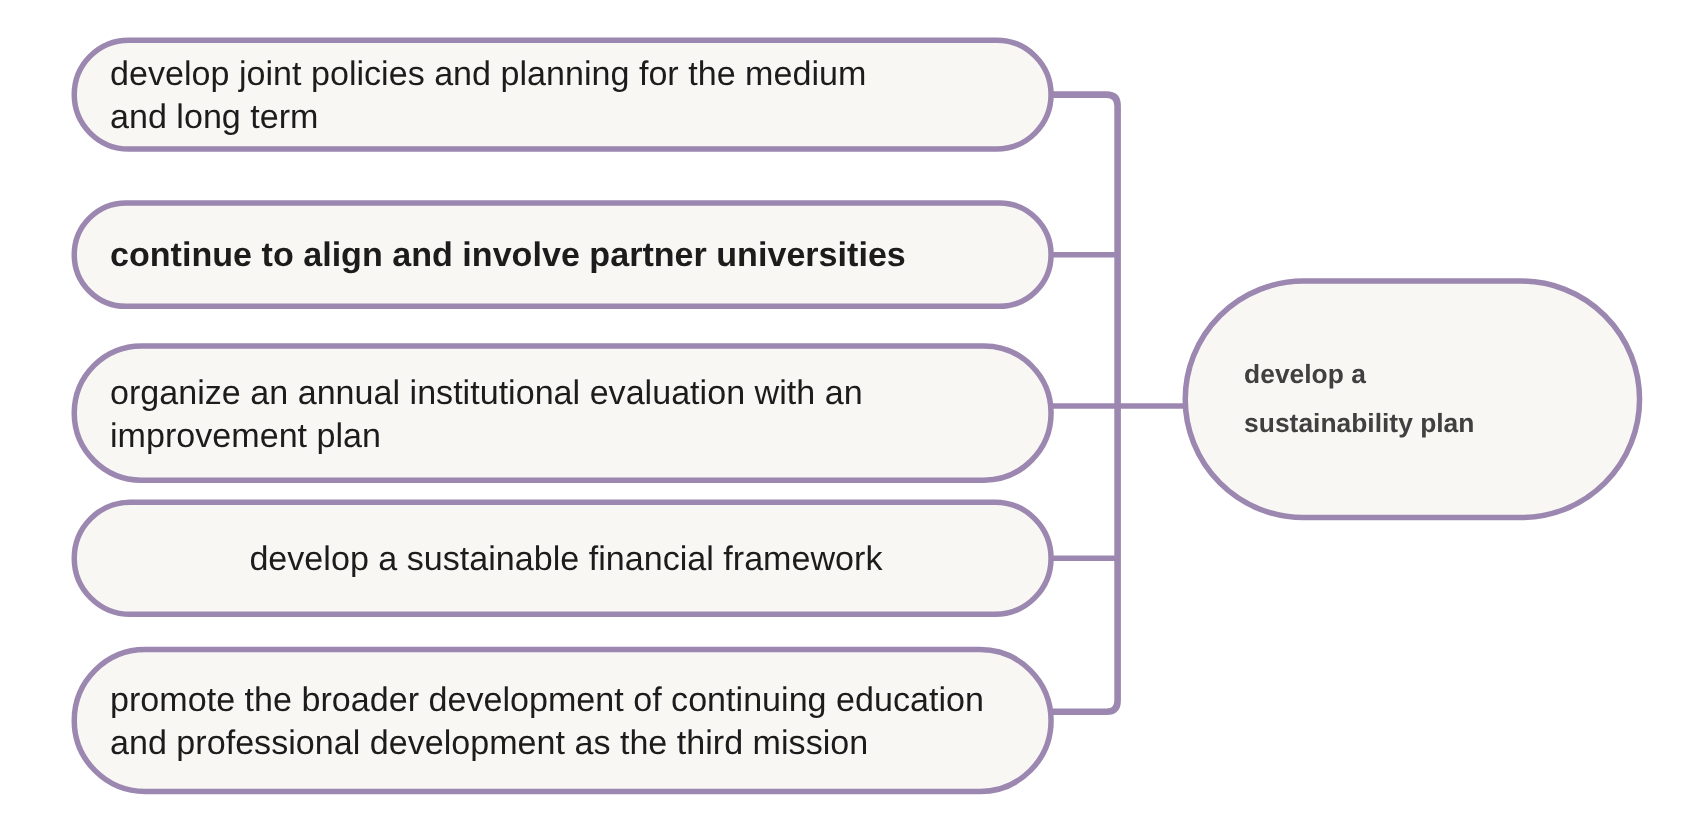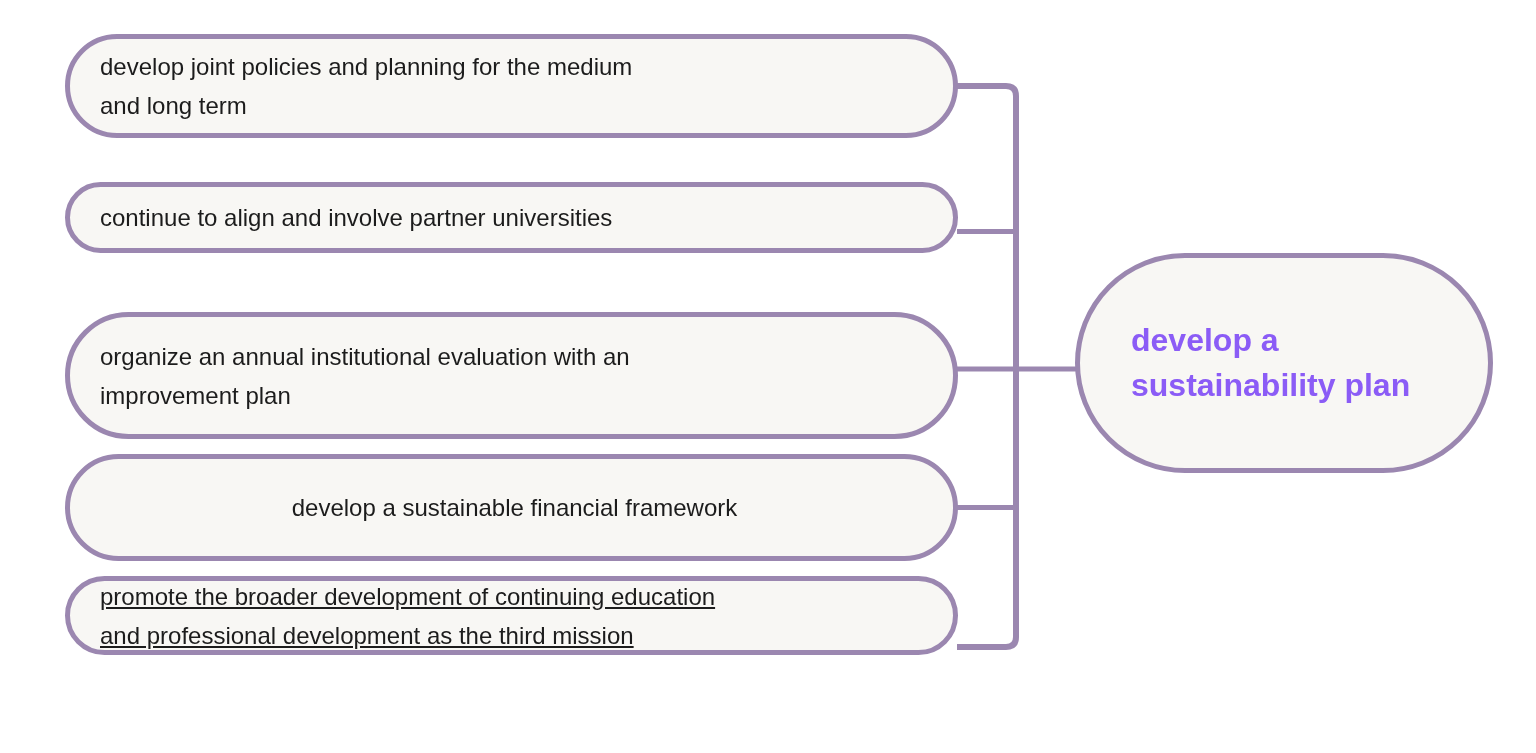--- a/index.html
+++ b/index.html
@@ -34,41 +34,41 @@
     color: #1c1c1c;
   }
   .node .label { white-space: pre-line; }
 
   
   .action {
     left: 65px;
     width: 893px;
     border-radius: 999px;
     padding: 0 24px 0 30px;
-    font-size: 24px;
+    font-size: 31px;
     line-height: 39px;
   }
   .b1 { top: 34px;  height: 104px; }
-  .b2 { top: 182px; height: 71px;  }
+  .b2 { top: 182px; height: 99px; font-weight: bold;  }
   .b3 { top: 312px; height: 127px; }
   .b4 { top: 454px; height: 107px; justify-content: center; }
-  .b5 { top: 576px; height: 79px; text-decoration: underline; }
+  .b5 { top: 588px; height: 134px; }
 
   
   .goal {
     left: 1075px;
     top: 253px;
     width: 418px;
     height: 220px;
     border-radius: 112px;
     padding: 0 28px 0 51px;
-    font-size: 32px;
+    font-size: 24px;
     line-height: 45px;
     font-weight: bold;
-    color: #8b5cf6;
+    color: #404040;
   }
 </style>
 </head>
 <body>
 
 <div class="canvas">
 
   <svg class="connectors" viewBox="0 0 1536 753" xmlns="http://www.w3.org/2000/svg">
     <path stroke-width="6" d="M 957 86 H 1006 Q 1016 86 1016 96 V 637 Q 1016 647 1006 647 H 957" stroke="#9b87b0"></path>
     <path stroke-width="5" d="M 957 231.5 H 1016" stroke="#9b87b0"></path>

